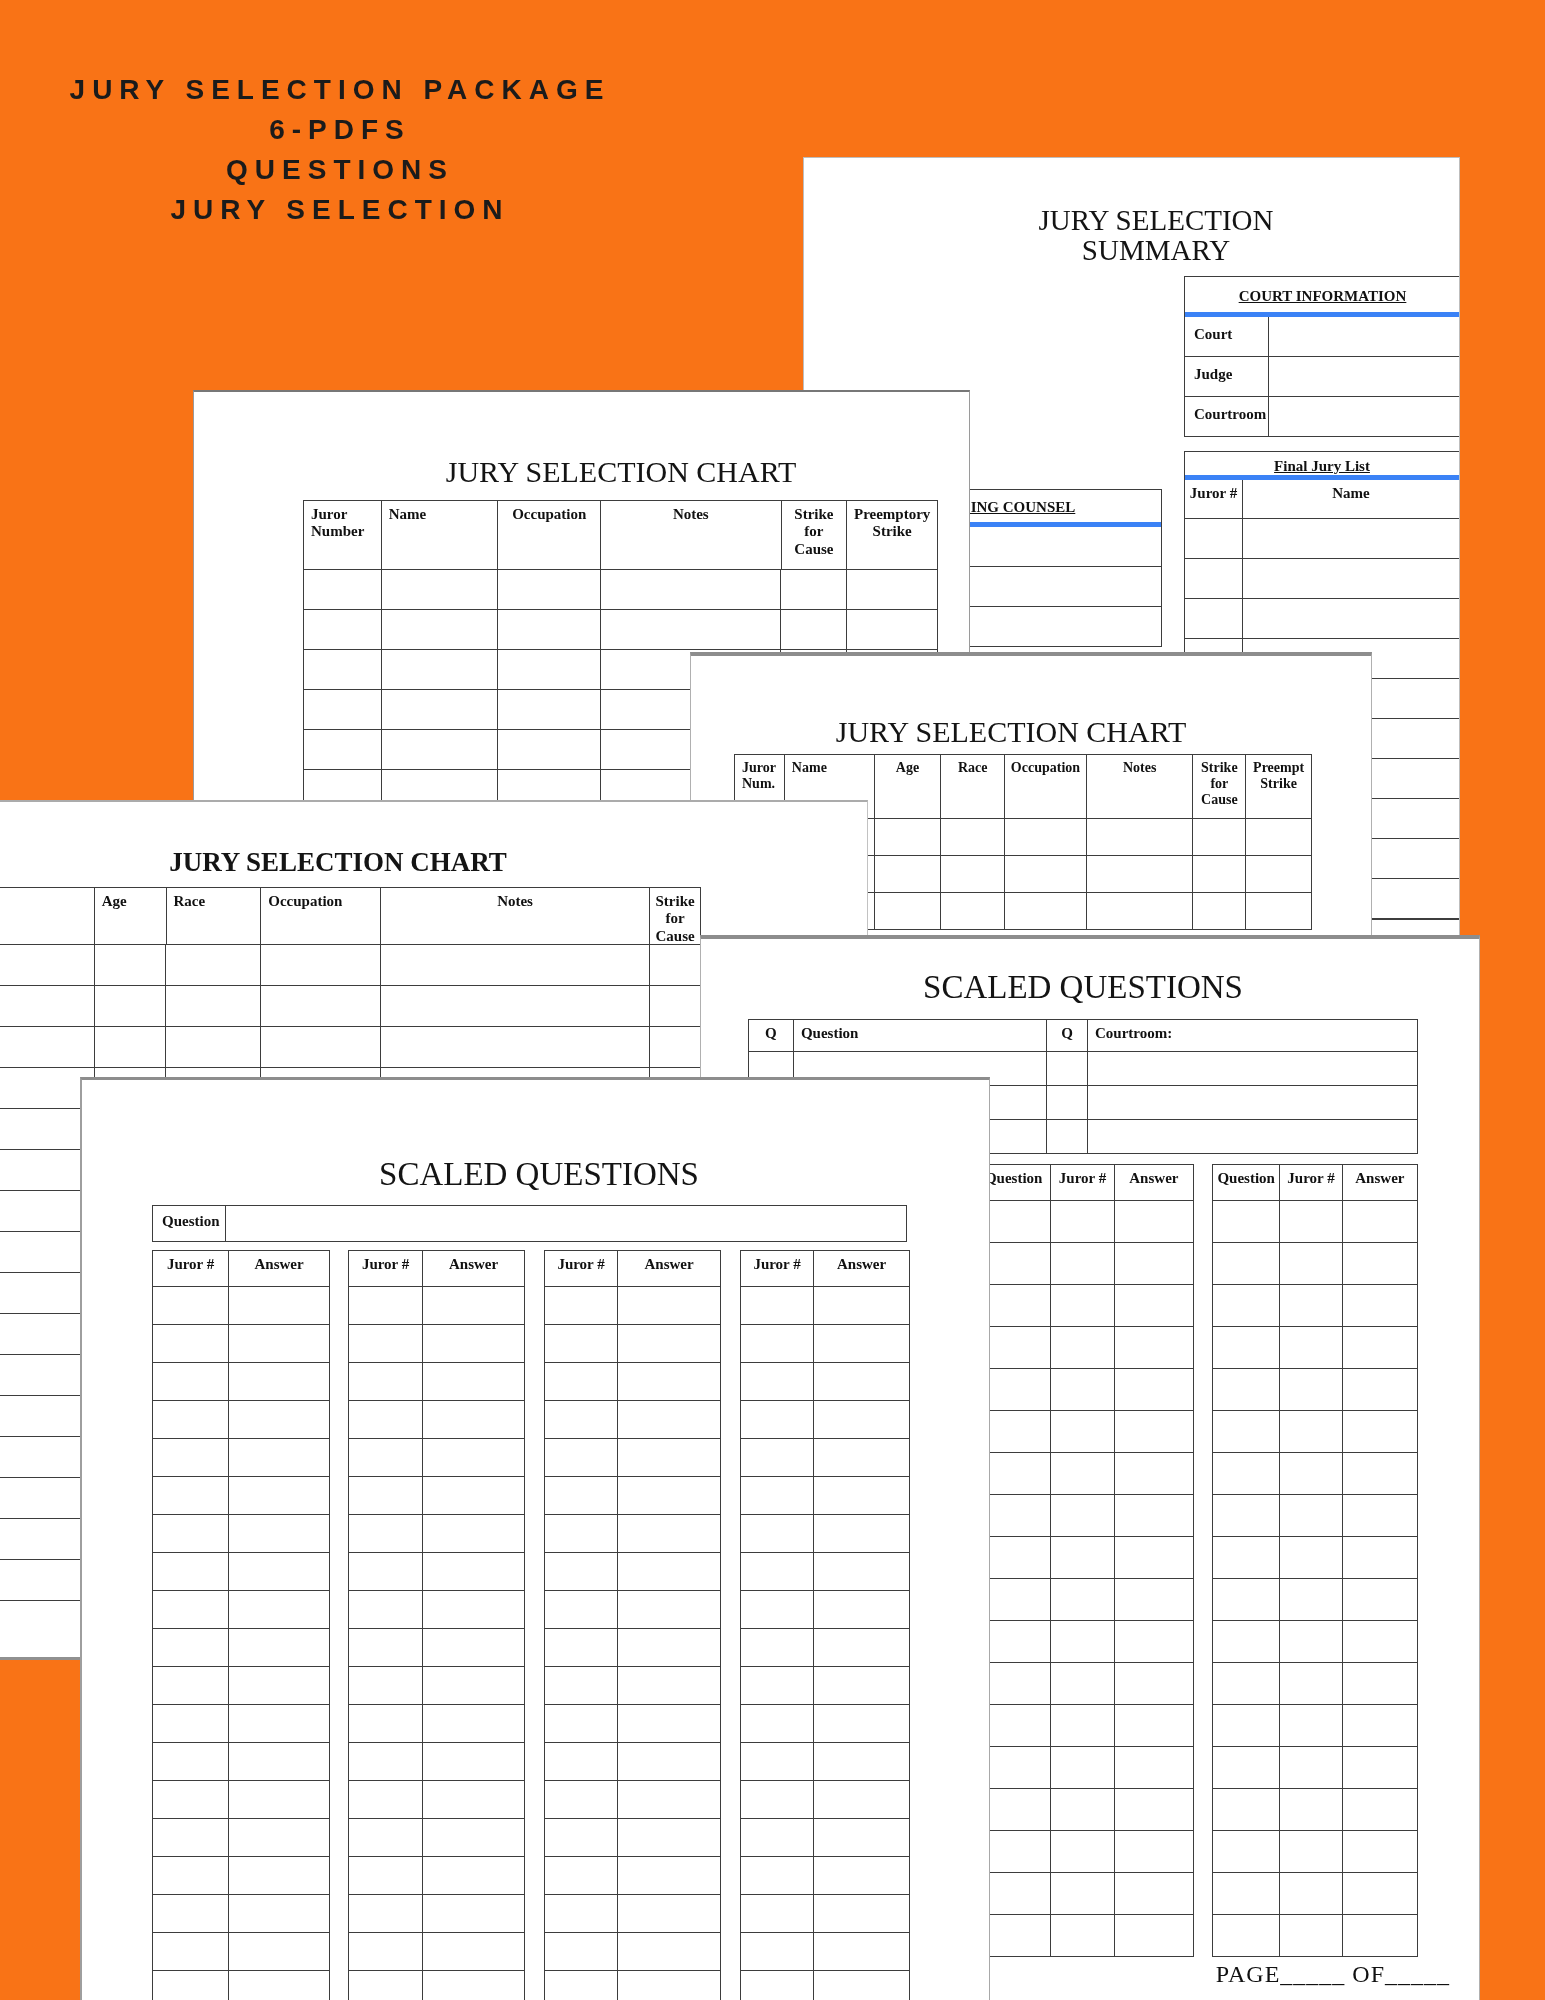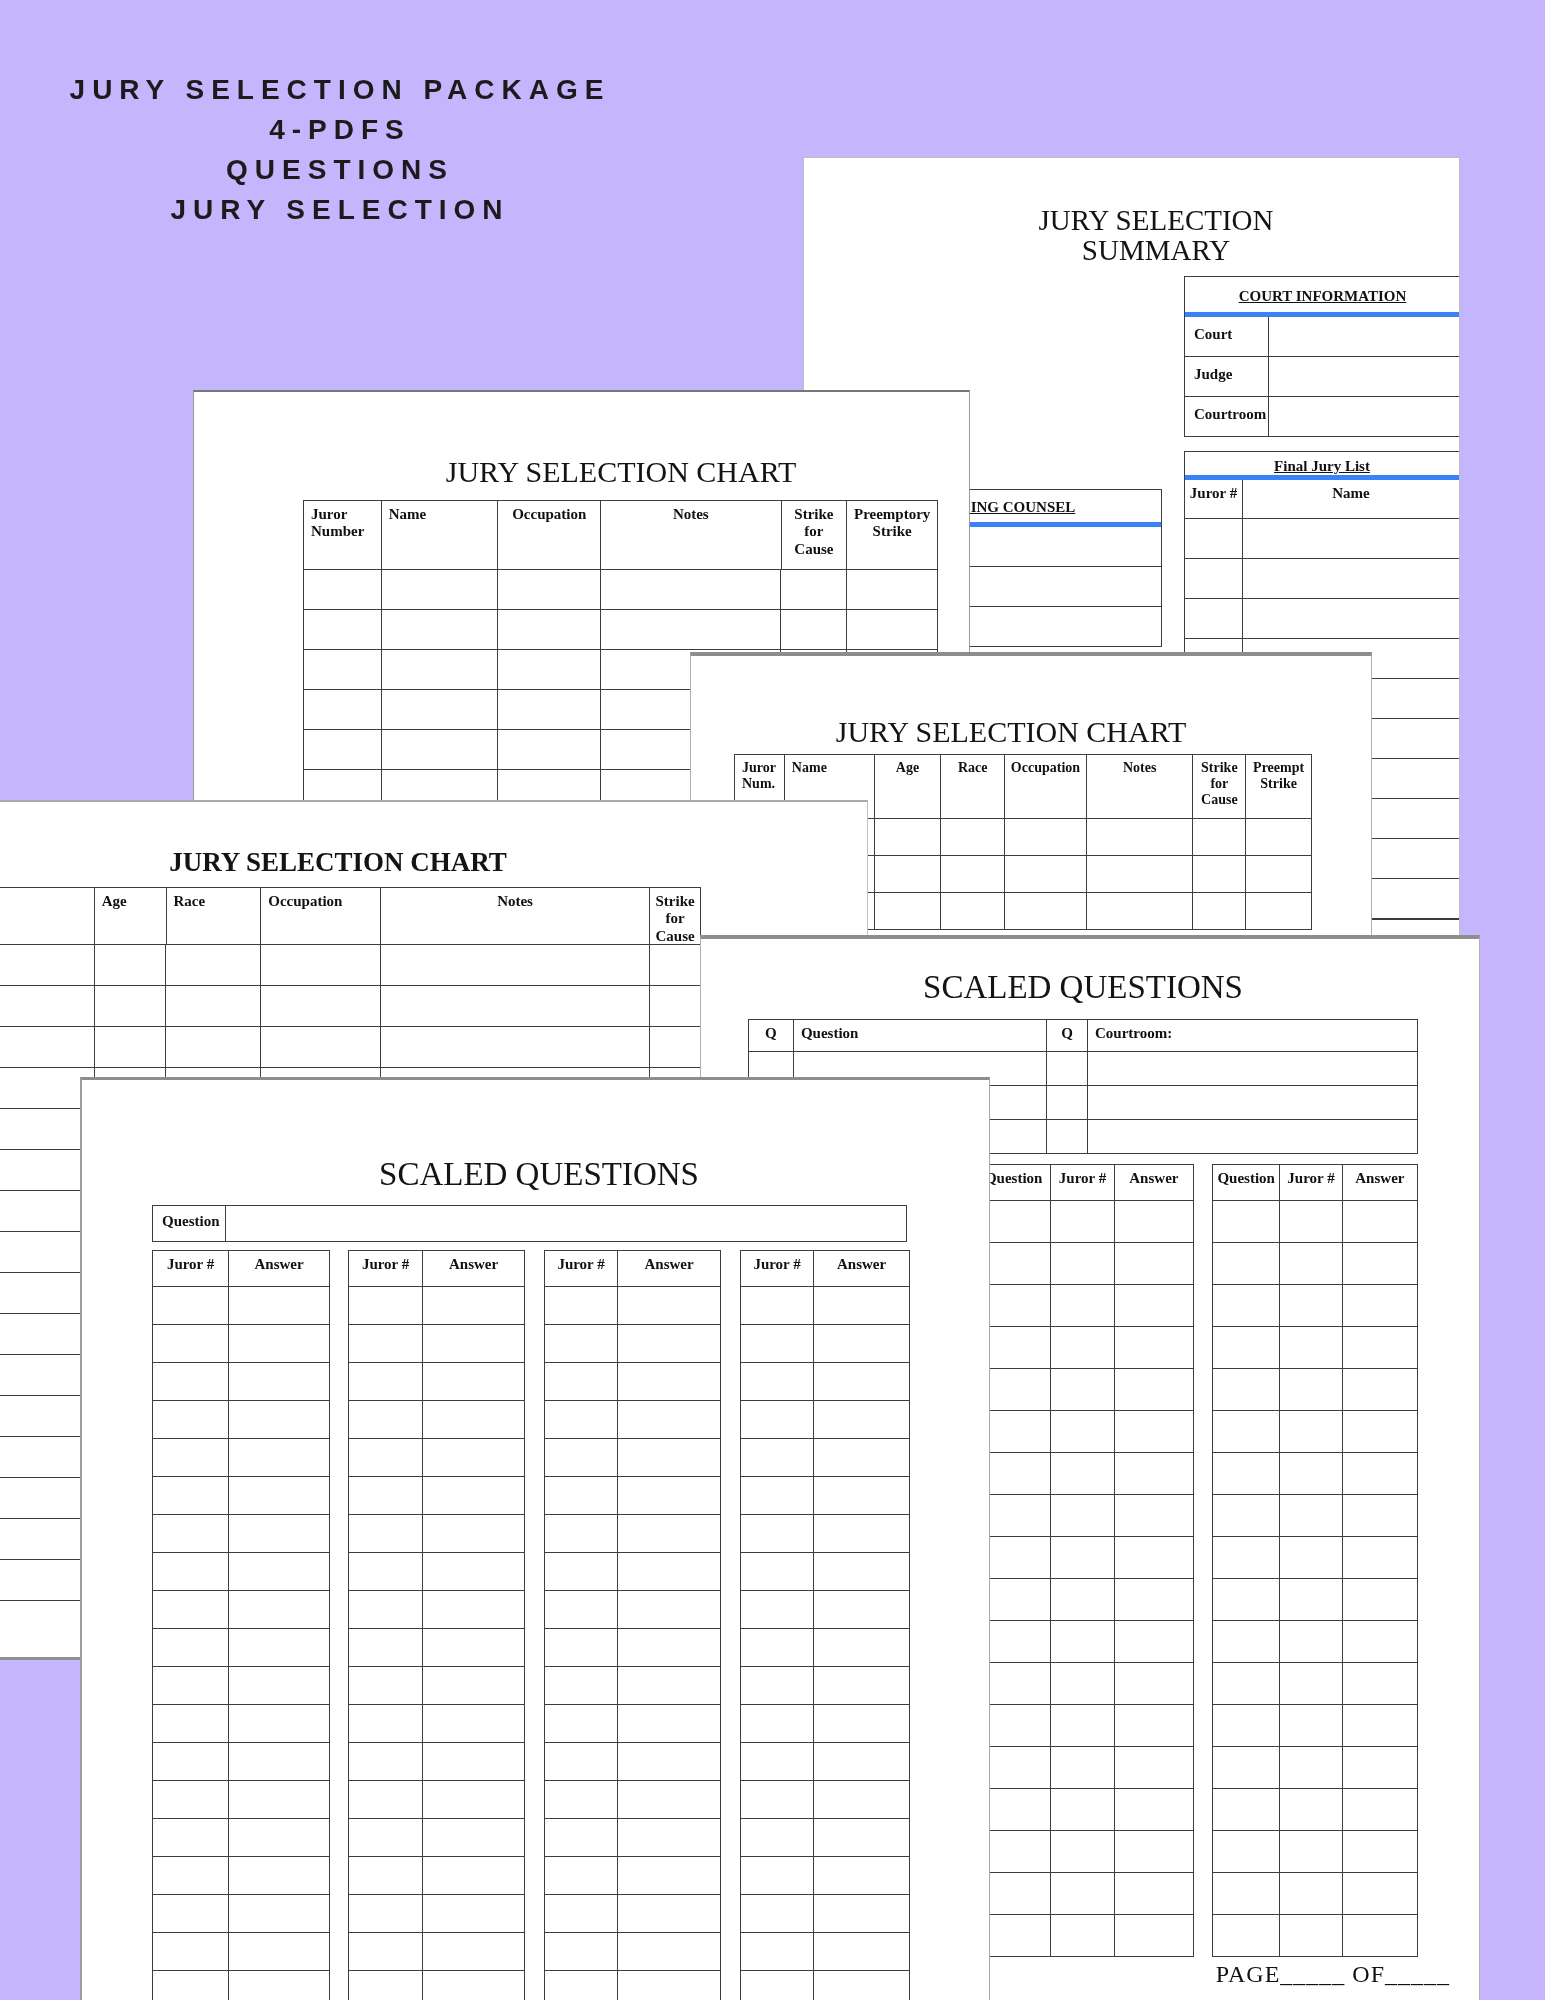--- a/index.html
+++ b/index.html
@@ -1,17 +1,17 @@
 <!DOCTYPE html>
 <html><head>
 <meta charset="utf-8">
 <style>
   html,body{margin:0;padding:0;}
   #canvas{position:relative;width:1545px;height:2000px;overflow:hidden;
-    background:#c4b5fd;font-family:"Liberation Serif",serif;color:#111;}
+    background:#f97316;font-family:"Liberation Serif",serif;color:#111;}
   .hero{position:absolute;left:20px;top:70px;width:640px;text-align:center;
     font-family:"Liberation Sans",sans-serif;font-weight:bold;font-size:28px;
     letter-spacing:7px;line-height:40px;color:#1b1b1b;}
   .page{position:absolute;background:#fff;overflow:hidden;box-sizing:border-box;}
   .ptitle{position:absolute;text-align:center;color:#141414;line-height:1.04;}
   .tbl{position:absolute;box-sizing:border-box;border:1px solid #3d3d3d;background:#fff;}
   .hdr{display:flex;box-sizing:border-box;border-bottom:1px solid #3d3d3d;}
   .hc{box-sizing:border-box;border-right:1px solid #3d3d3d;font-weight:bold;
     overflow:hidden;padding:5px 5px 0 7px;font-size:15px;line-height:1.15;}
   .hc:last-child{border-right:none;}
@@ -27,21 +27,21 @@
     border-bottom:5px solid #3b82f6;overflow:hidden;text-decoration:underline;}
   .footer{position:absolute;font-size:24px;letter-spacing:1px;}
 </style>
 </head>
 <body>
 
 <div id="canvas">
 
   <div class="hero">
     <div>JURY SELECTION PACKAGE</div>
-    <div>4-PDFS</div>
+    <div>6-PDFS</div>
     <div>QUESTIONS</div>
     <div>JURY SELECTION</div>
   </div>
 
   <div class="page" style="left:803px;top:157px;width:657px;height:783px;z-index:1;border:1px solid #bdbdbd;">
     <div class="ptitle" style="left:152px;top:47px;width:400px;font-size:29px;">
       <div>JURY SELECTION</div>
       <div>SUMMARY</div>
     </div>
 

